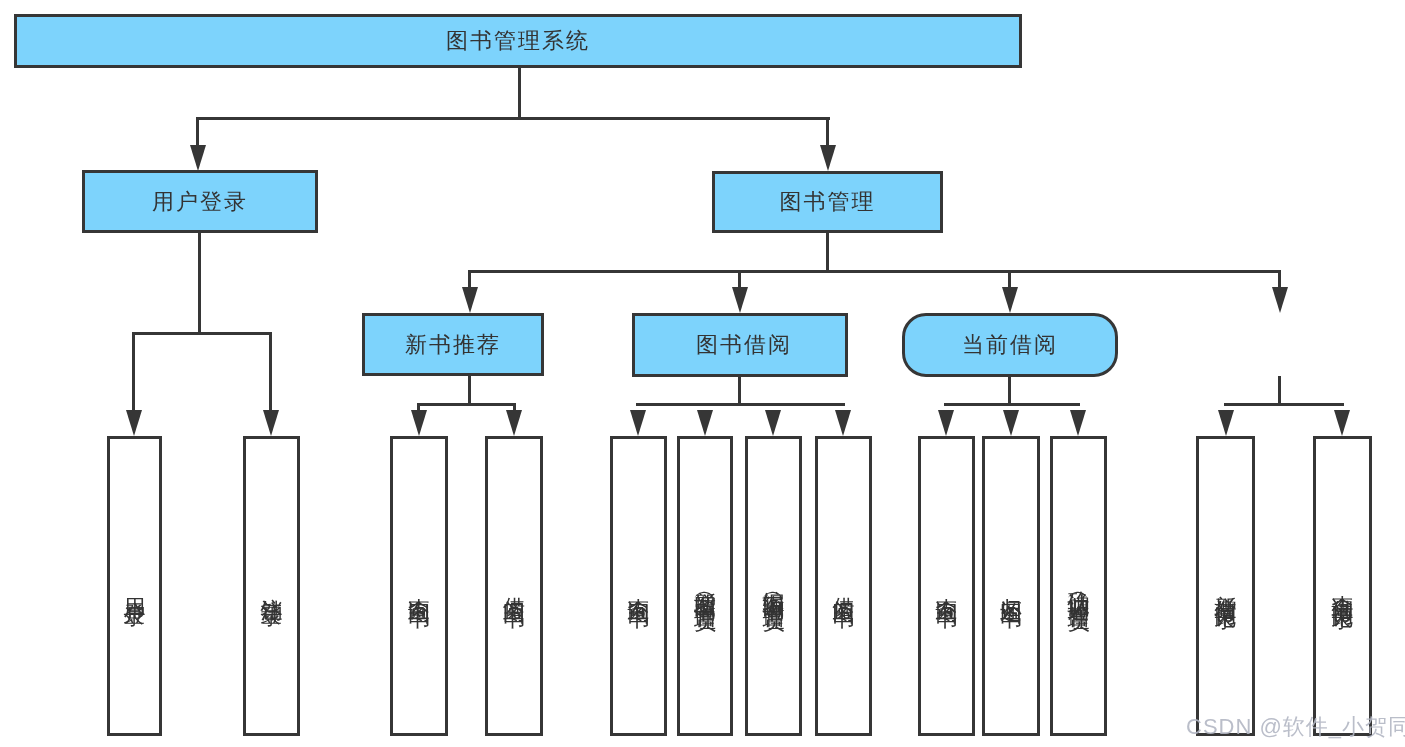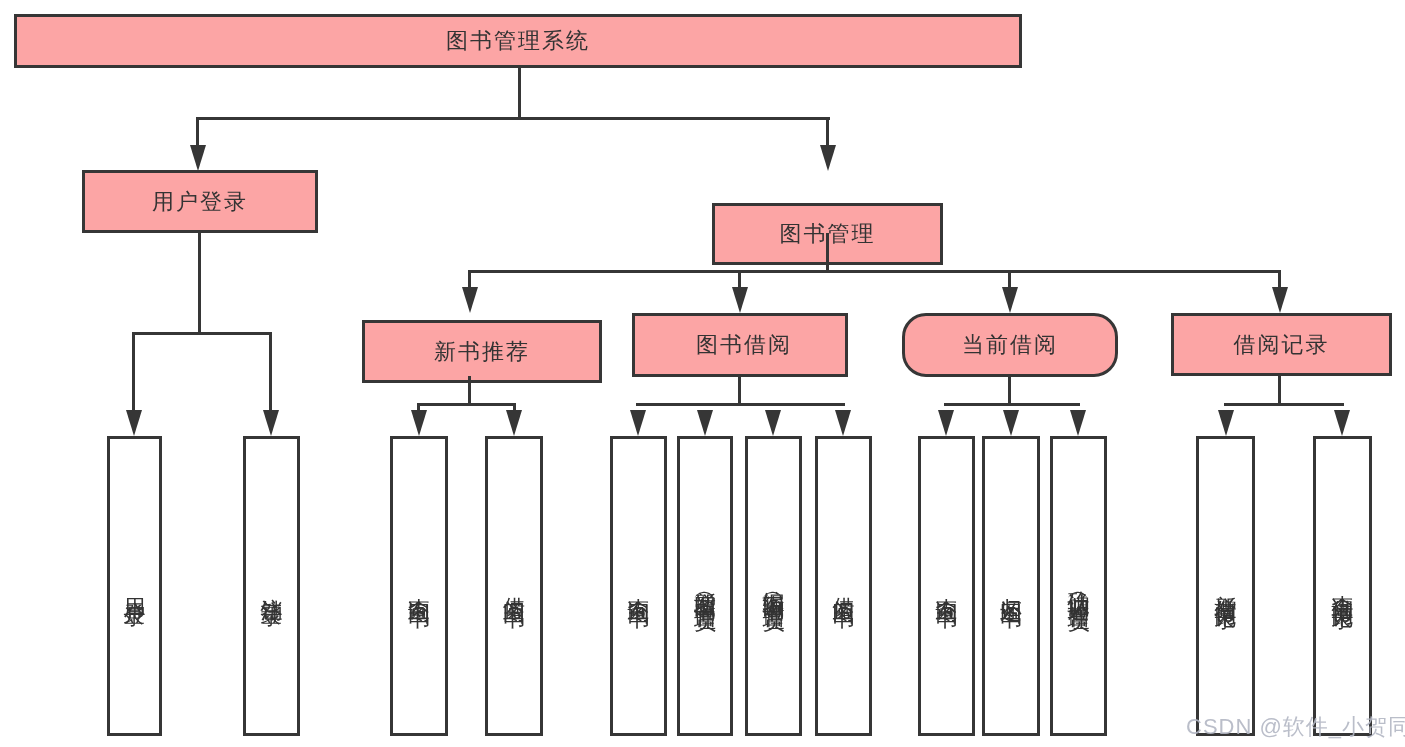--- a/index.html
+++ b/index.html
@@ -10,21 +10,21 @@
     background: #ffffff;
     font-family: "Liberation Sans", sans-serif;
     color: #333333;
     overflow: hidden;
   }
   
   .node {
     position: absolute;
     box-sizing: border-box;
     border: 3px solid #363636;
-    background: #fca5a5;
+    background: #7dd3fc;
     display: flex;
     align-items: center;
     justify-content: center;
     font-size: 22px;
     letter-spacing: 2px;
     color: #333333;
   }
   
   .leaf {
     position: absolute;
@@ -80,21 +80,21 @@
   <div class="vline" style="left:518px; top:68px; height:52px;"></div>
   <div class="hline" style="left:196px; top:117px; width:634px;"></div>
   <div class="vline" style="left:196px; top:118px; height:32px;"></div>
   <div class="arrow" style="left:190px; top:145px;"></div>
   <div class="vline" style="left:826px; top:118px; height:32px;"></div>
   <div class="arrow" style="left:820px; top:145px;"></div>
 
   <div class="node" style="left:82px; top:170px; width:236px; height:63px;">
     <span>用户登录</span>
   </div>
-  <div class="node" style="left:712px; top:171px; width:231px; height:62px;margin-top:32px;">
+  <div class="node" style="left:712px; top:171px; width:231px; height:62px;">
     <span>图书管理</span>
   </div>
 
   <div class="vline" style="left:198px; top:233px; height:102px;"></div>
   <div class="hline" style="left:132px; top:332px; width:140px;"></div>
   <div class="vline" style="left:132px; top:333px; height:80px;"></div>
   <div class="arrow" style="left:126px; top:410px;"></div>
   <div class="vline" style="left:269px; top:333px; height:80px;"></div>
   <div class="arrow" style="left:263px; top:410px;"></div>
 
@@ -102,31 +102,28 @@
   <div class="hline" style="left:468px; top:270px; width:813px;"></div>
   <div class="vline" style="left:468px; top:271px; height:19px;"></div>
   <div class="arrow" style="left:462px; top:287px;"></div>
   <div class="vline" style="left:738px; top:271px; height:19px;"></div>
   <div class="arrow" style="left:732px; top:287px;"></div>
   <div class="vline" style="left:1008px; top:271px; height:19px;"></div>
   <div class="arrow" style="left:1002px; top:287px;"></div>
   <div class="vline" style="left:1278px; top:271px; height:19px;"></div>
   <div class="arrow" style="left:1272px; top:287px;"></div>
 
-  <div class="node" style="left:362px; top:320px; width:240px; height:63px;justify-content:center;">
+  <div class="node" style="left:362px; top:313px; width:182px; height:63px;justify-content:center;">
     <span>新书推荐</span>
   </div>
   <div class="node" style="left:632px; top:313px; width:216px; height:64px;padding-left:8px;">
     <span>图书借阅</span>
   </div>
   <div class="node" style="left:902px; top:313px; width:216px; height:64px;border-radius:24px;">
     <span>当前借阅</span>
-  </div>
-  <div class="node" style="left:1171px; top:313px; width:221px; height:63px;">
-    <span>借阅记录</span>
   </div>
 
   <div class="vline" style="left:468px; top:376px; height:30px;"></div>
   <div class="hline" style="left:417px; top:403px; width:99px;"></div>
   <div class="vline" style="left:417px; top:404px; height:9px;"></div>
   <div class="arrow" style="left:411px; top:410px;"></div>
   <div class="vline" style="left:513px; top:404px; height:9px;"></div>
   <div class="arrow" style="left:506px; top:410px;"></div>
 
   <div class="vline" style="left:738px; top:377px; height:29px;"></div>

